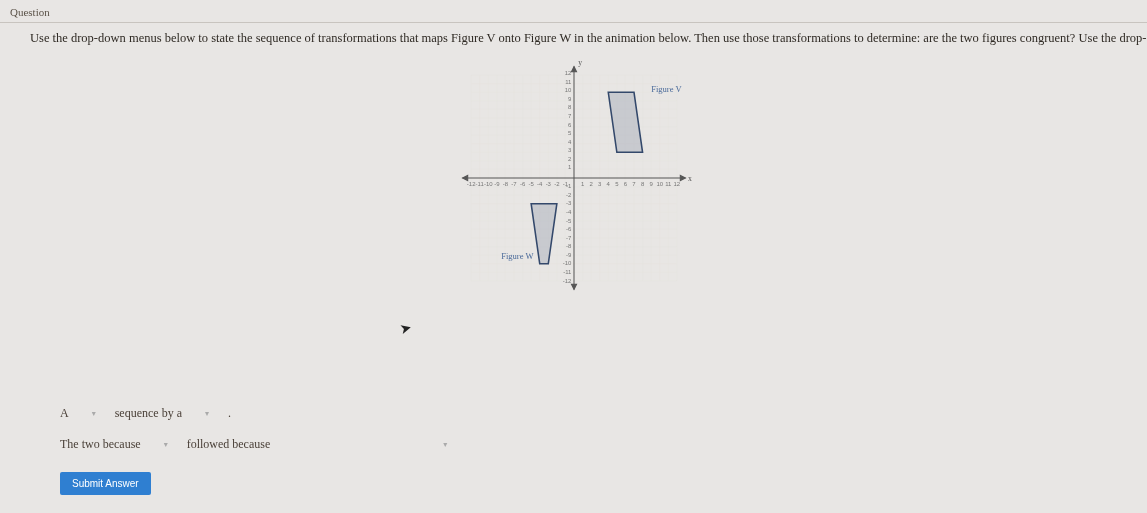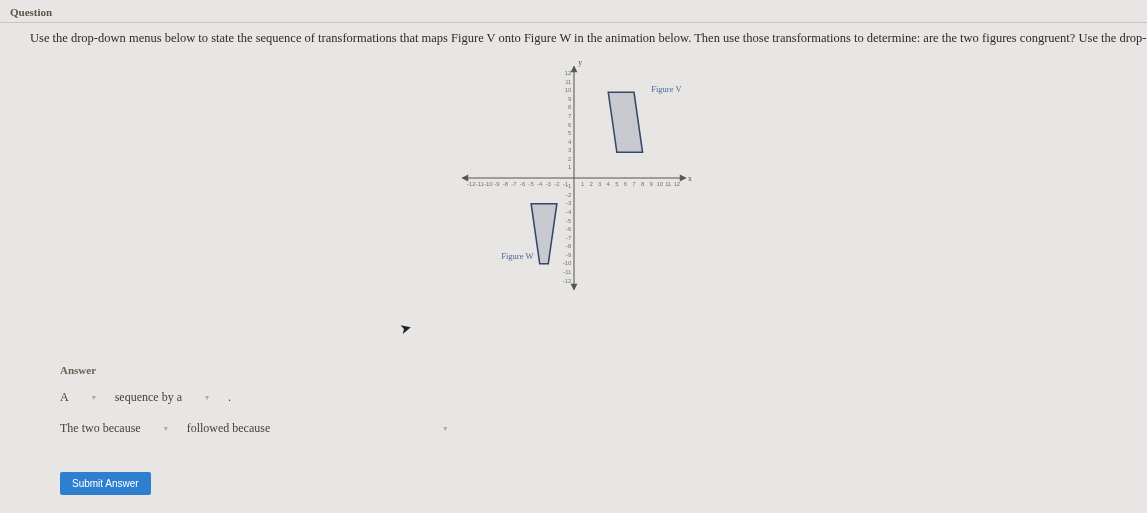--- a/index.html
+++ b/index.html
@@ -7,21 +7,21 @@
       font-family: Georgia, 'Times New Roman', serif;
       background: #e8e6e4;
       color: #3a3530;
       width: 1147px;
       height: 513px;
       overflow: hidden;
       position: relative;
     }
     .q-header {
       font-size: 11px;
-      font-weight: bold;
+      font-weight: normal;
       color: #5a5248;
       padding: 6px 10px 2px;
     }
     .hr { border-top: 1px solid #c8c4bf; margin: 2px 0 8px; }
     .prompt {
       font-size: 12.5px;
       color: #2f2a24;
       padding: 0 14px 6px 30px;
       white-space: nowrap;
     }
@@ -67,21 +67,21 @@
     }
     .dd .chev { margin-left: 4px; font-size: 8px; color: #aaa; }
     .btn {
       background: #2f7fd1;
       color: #fff;
       font-size: 10px;
       padding: 6px 12px;
       border: none;
       border-radius: 2px;
       cursor: pointer;
-      margin-top: 20px;
+      margin-top: 4px;
     }
     .cursor {
       position: absolute;
       left: 400px;
       top: 320px;
       font-size: 14px;
       color: #222;
       transform: rotate(-15deg);
     }
   </style>
@@ -220,21 +220,20 @@
       <text x="13.3" y="0.3" font-size="0.9" fill="#555">x</text>
       <text x="9" y="-10" font-size="1" fill="#4a6a9a">Figure V</text>
       <text x="-8.5" y="9.5" font-size="1" fill="#4a6a9a">Figure W</text>
     </svg>
   </div>
 </div>
 
 <span class="cursor">➤</span>
 
 <div class="answer-area">
-  <div class="ans-label">Answer</div>
 
   <div class="row">
     <span>A</span>
     <span class="dd">
         <span class="chev">▾</span>
       </span>
     <span>sequence by a</span>
     <span class="dd">
         <span class="chev">▾</span>
       </span>

